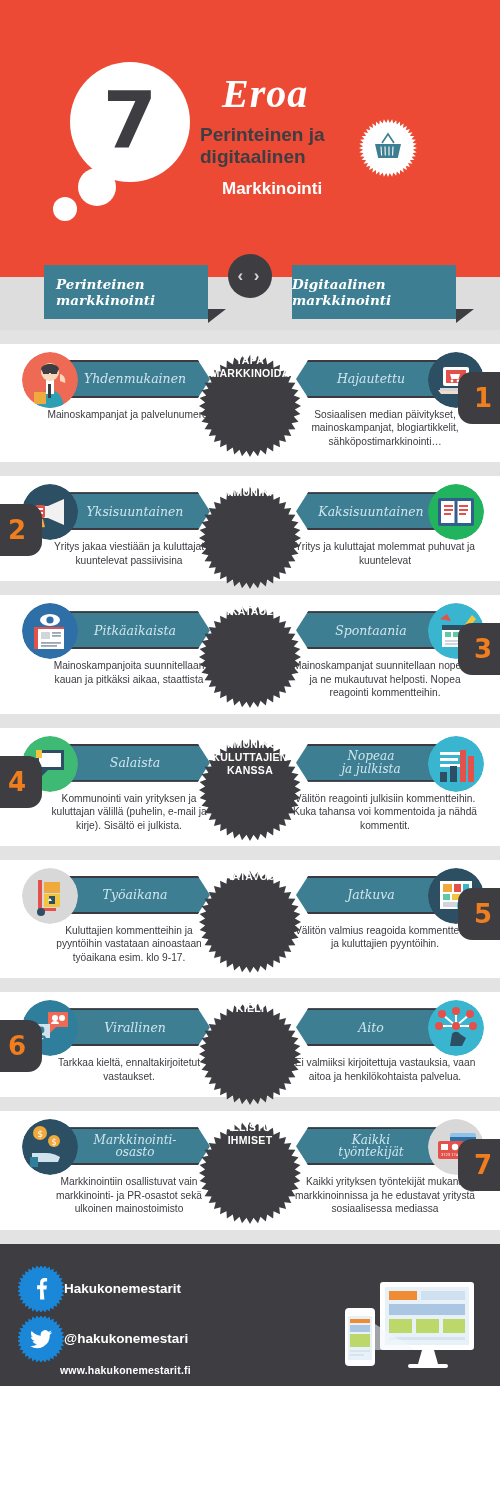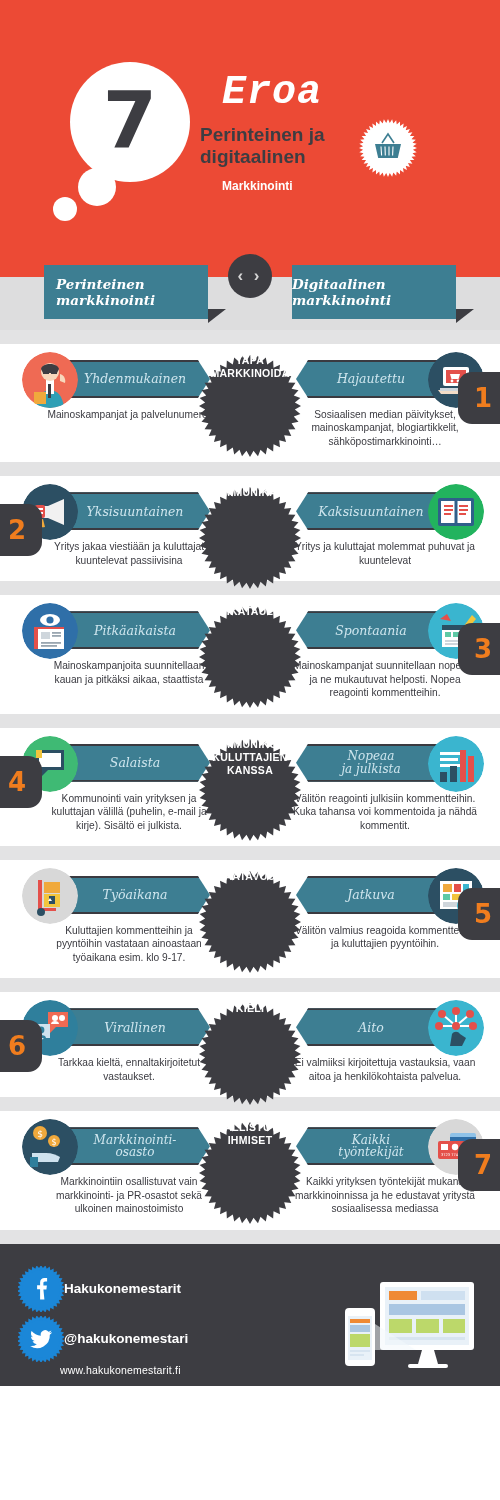--- a/index.html
+++ b/index.html
@@ -42,39 +42,39 @@
   .bubble-tail2 {
     position:absolute;
     left:53px; top:197px;
     width:24px; height:24px;
     background:#fff; border-radius:50%;
   }
   .head-script {
     position:absolute;
     left:222px; top:70px;
     color:#fff;
-    font-family:Liberation Mono, monospace;
+    font-family:Liberation Serif, serif;
     font-style:italic;
     font-size:40px;
     font-weight:bold;
     letter-spacing:1px;
   }
   .head-l2 {
     position:absolute;
     left:200px; top:124px;
     color:#3d3d42;
     font-size:19px; font-weight:bold;
     line-height:1.18;
     width:160px;
   }
   .head-l3 {
     position:absolute;
     left:222px; top:179px;
     color:#fff;
-    font-size:12px; font-weight:bold;
+    font-size:17px; font-weight:bold;
   }
   .basket-badge {
     position:absolute;
     left:358px; top:118px;
     width:60px; height:60px;
   }
 
   
   .banner-zone {
     position:relative;
@@ -247,21 +247,21 @@
   .soc .name {
     color:#fff;
     font-size:13.5px;
     font-weight:bold;
   }
   .site {
     position:absolute;
     left:60px; top:120px;
     color:#fff;
     font-size:10.5px;
-    font-weight:normal;
+    font-weight:bold;
     letter-spacing:.2px;
   }
   .devices { position:absolute; right:22px; top:30px; }
 </style>
 </head>
 <body>
 
 <div class="header">
   <div class="thought-bubble">
     <span class="num">7</span>

